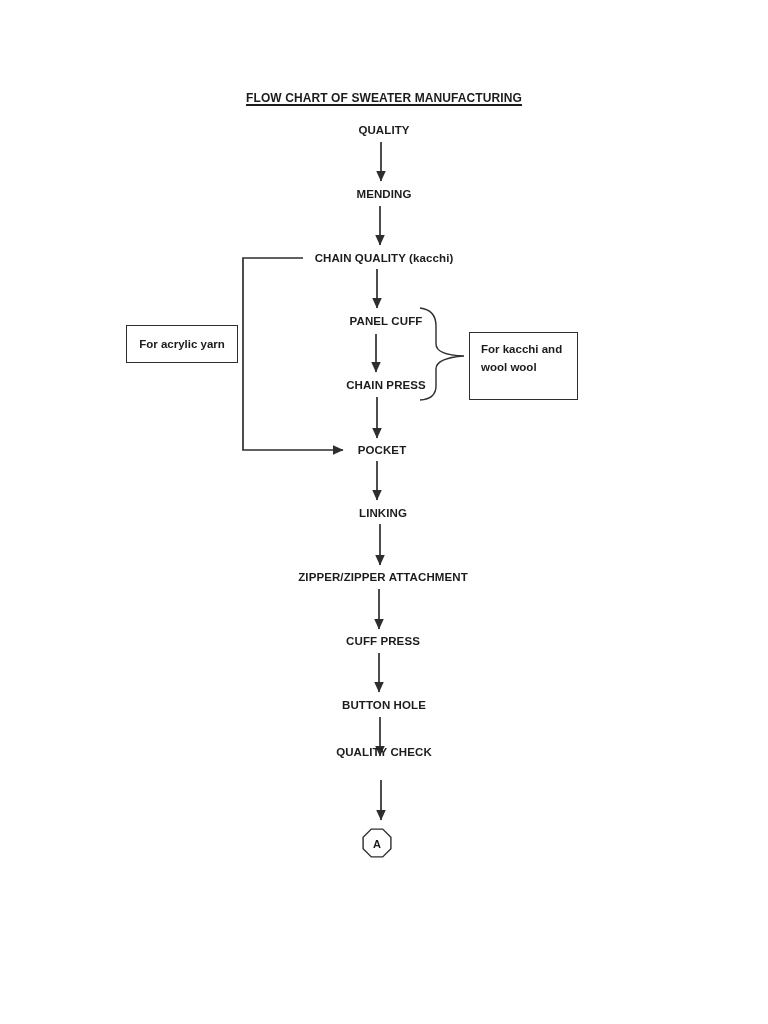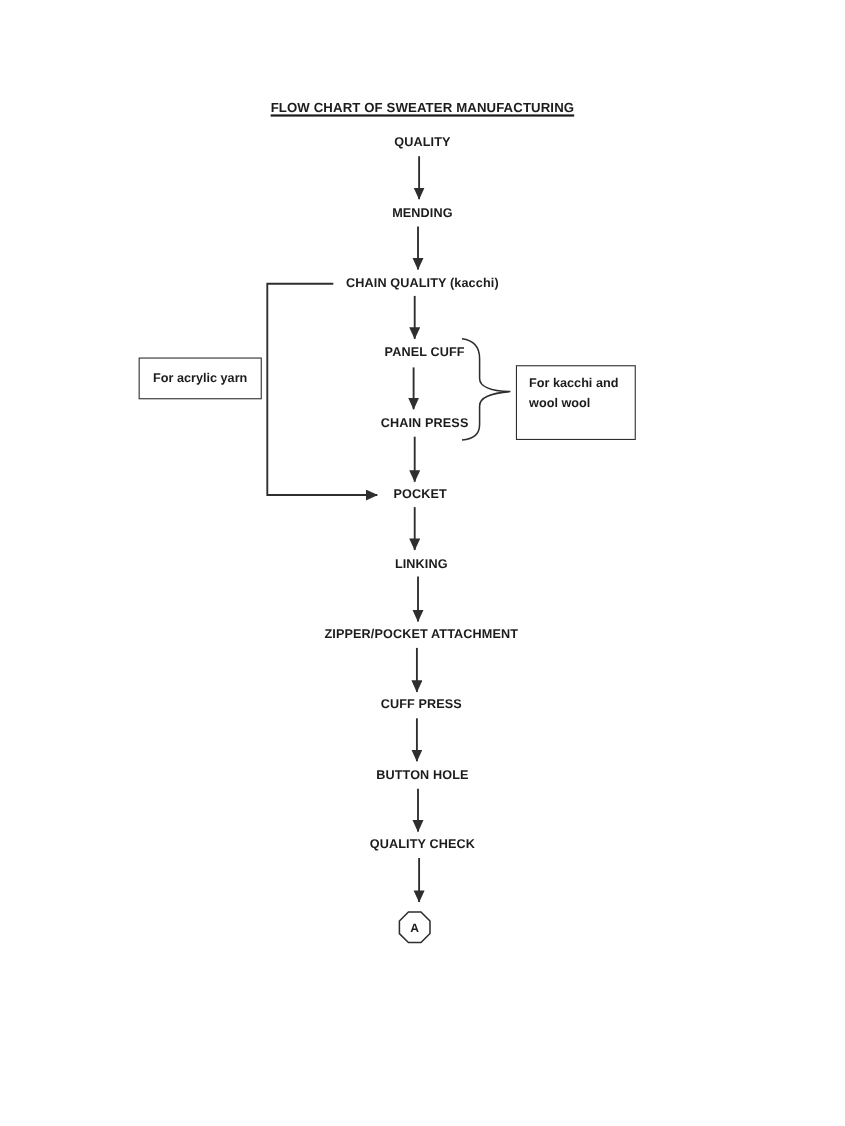--- a/index.html
+++ b/index.html
@@ -123,24 +123,24 @@
 
   <div class="doc-title" style="left:384px; top:98px">FLOW CHART OF SWEATER MANUFACTURING</div>
 
   <div class="node" style="left:384px; top:130px">QUALITY</div>
   <div class="node" style="left:384px; top:194px">MENDING</div>
   <div class="node" style="left:384px; top:258px">CHAIN QUALITY (kacchi)</div>
   <div class="node" style="left:386px; top:321px">PANEL CUFF</div>
   <div class="node" style="left:386px; top:385px">CHAIN PRESS</div>
   <div class="node" style="left:382px; top:450px">POCKET</div>
   <div class="node" style="left:383px; top:513px">LINKING</div>
-  <div class="node" style="left:383px; top:577px">ZIPPER/POCKET ATTACHMENT</div>
+  <div class="node" style="left:383px; top:577px">ZIPPER/ZIPPER ATTACHMENT</div>
   <div class="node" style="left:383px; top:641px">CUFF PRESS</div>
   <div class="node" style="left:384px; top:705px">BUTTON HOLE</div>
-  <div class="node" style="left:384px; top:768px">QUALITY CHECK</div>
+  <div class="node" style="left:384px; top:752px">QUALITY CHECK</div>
 
   <div class="annot-box left-box">
     <span>For acrylic yarn</span>
   </div>
 
   <div class="annot-box right-box">
     <div>For kacchi and</div>
     <div>wool wool</div>
   </div>
 

